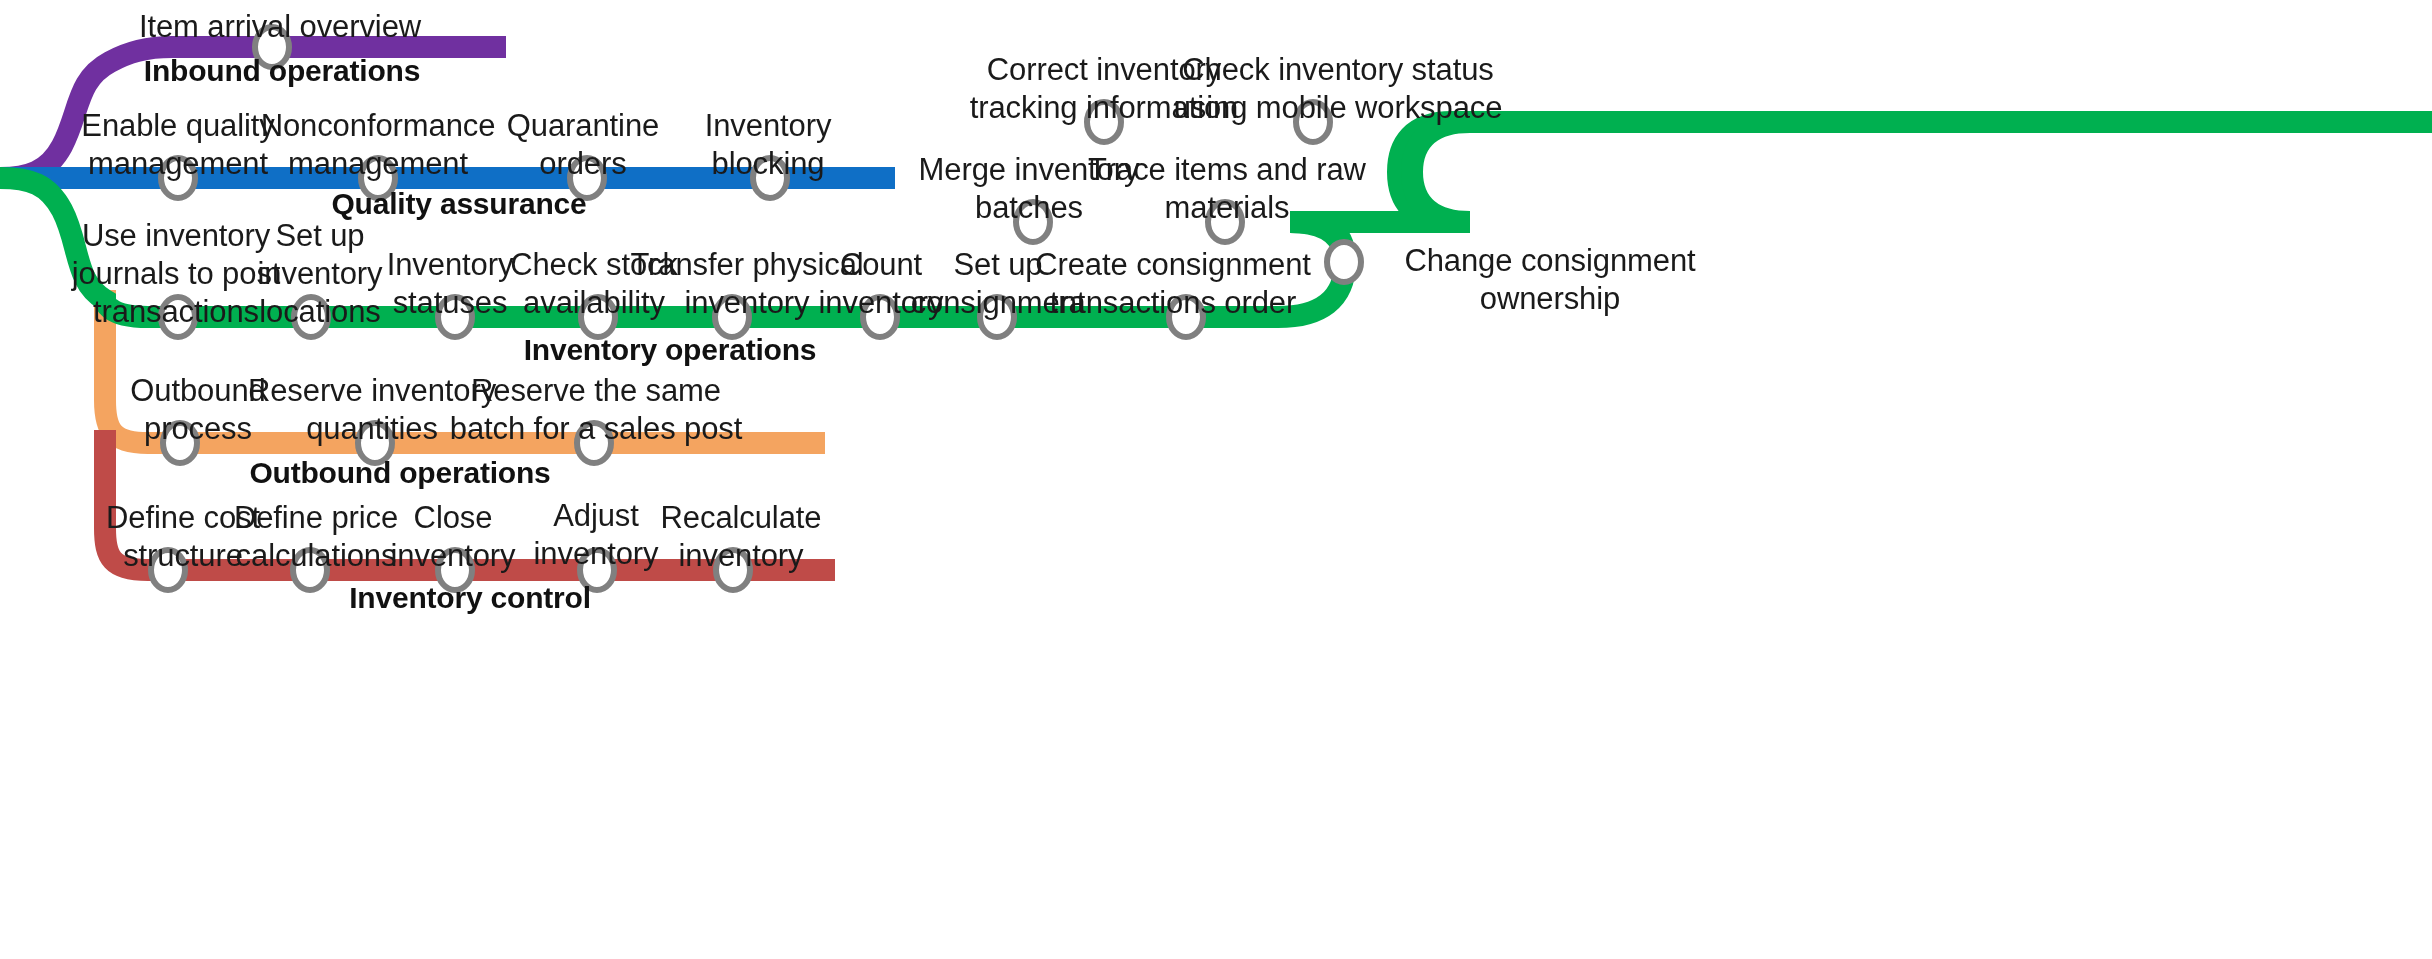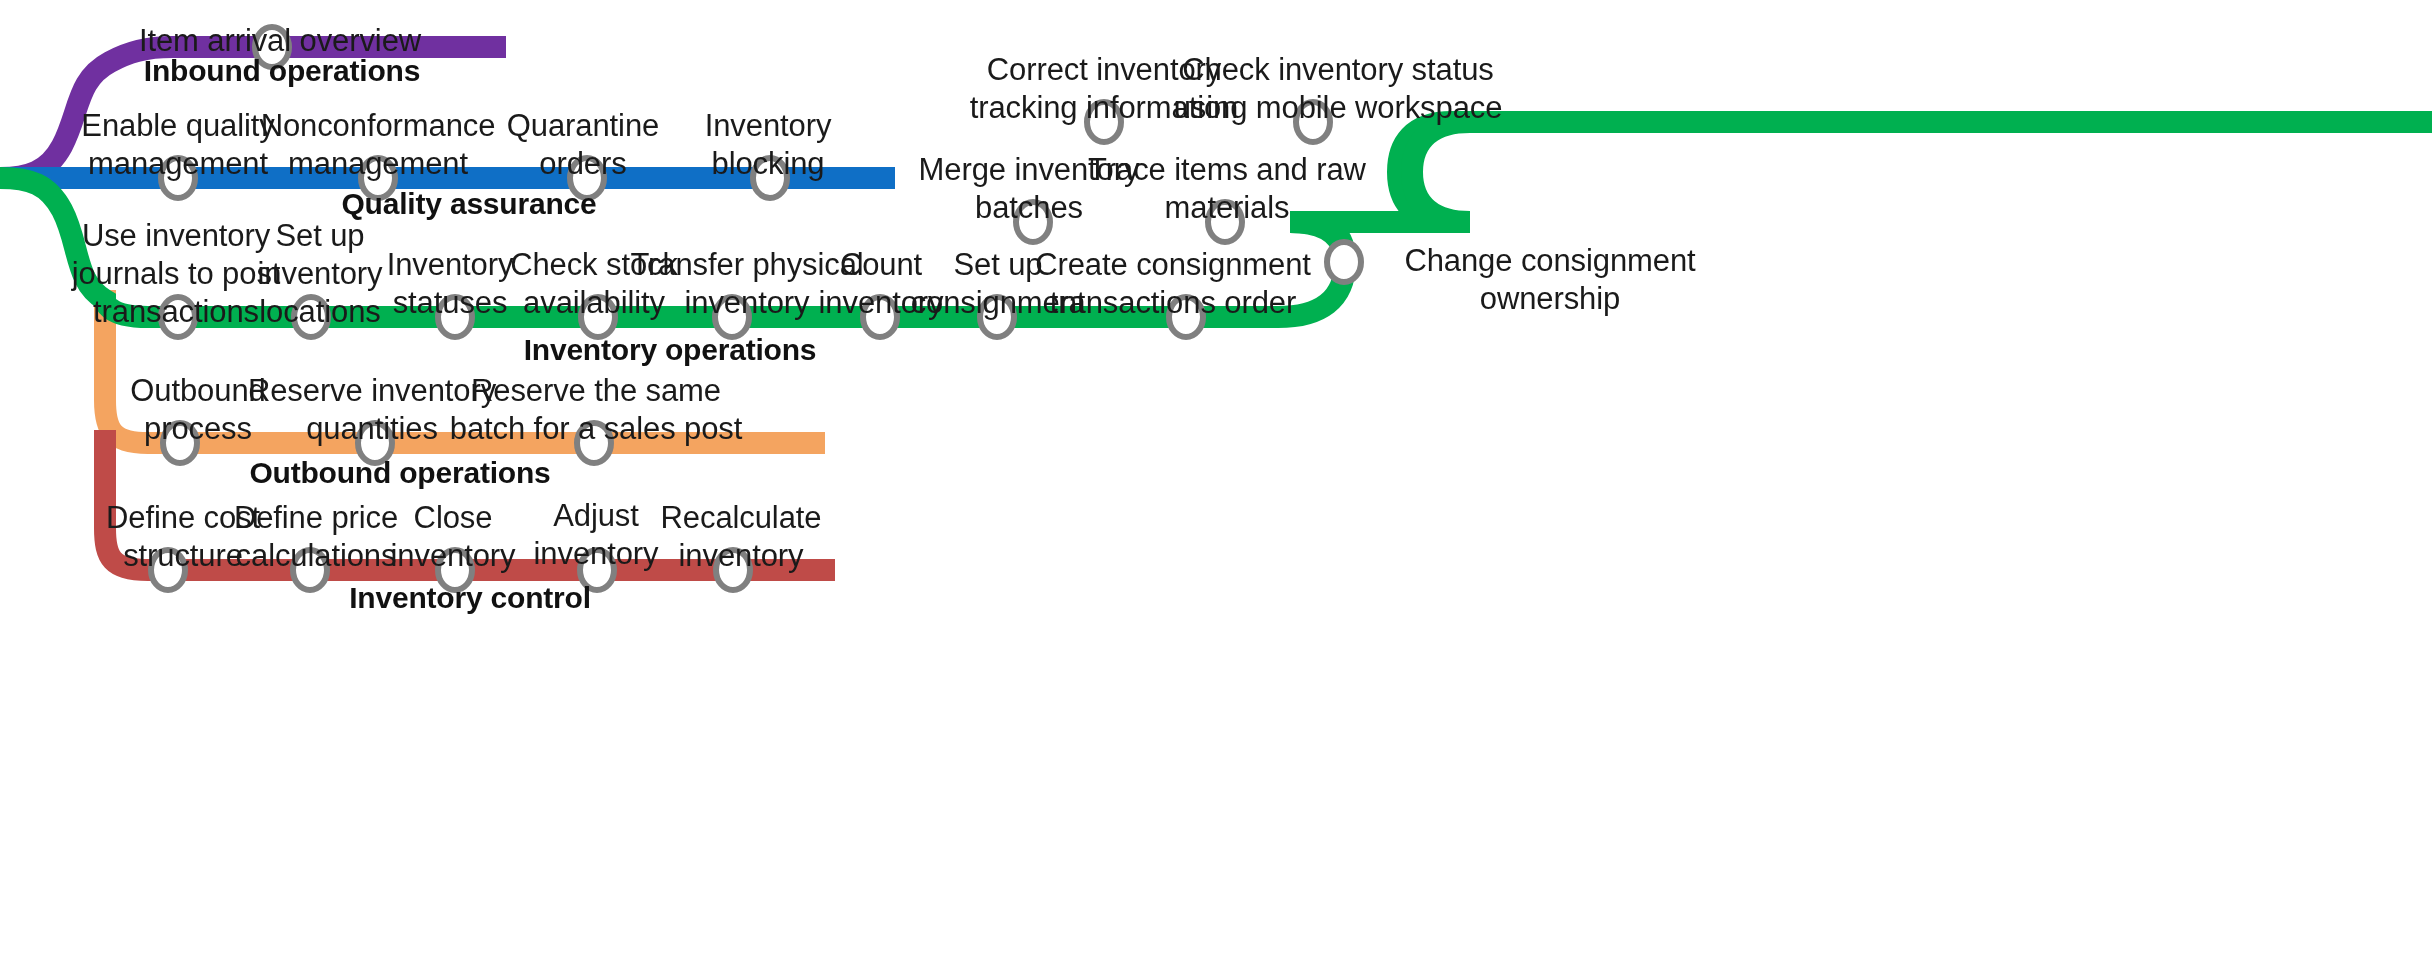--- a/index.html
+++ b/index.html
@@ -100,22 +100,22 @@
       <ellipse cx="594" cy="443" rx="17" ry="20" fill="#ffffff" stroke="#808080" stroke-width="6"></ellipse>
       <ellipse cx="168" cy="570" rx="17" ry="20" fill="#ffffff" stroke="#808080" stroke-width="6"></ellipse>
       <ellipse cx="310" cy="570" rx="17" ry="20" fill="#ffffff" stroke="#808080" stroke-width="6"></ellipse>
       <ellipse cx="455" cy="570" rx="17" ry="20" fill="#ffffff" stroke="#808080" stroke-width="6"></ellipse>
       <ellipse cx="597" cy="570" rx="17" ry="20" fill="#ffffff" stroke="#808080" stroke-width="6"></ellipse>
       <ellipse cx="733" cy="570" rx="17" ry="20" fill="#ffffff" stroke="#808080" stroke-width="6"></ellipse>
     </svg>
 
   <div id="labels-layer">
       <div class="line-title" style="left: 282px; top: 54px;">Inbound operations</div>
-      <div class="station-label anchor-center" style="left: 280px; top: 22px; text-align: right;">Item arrival overview</div>
-      <div class="line-title" style="left: 469px; top: 187px;">Quality assurance</div>
+      <div class="station-label anchor-center" style="left: 280px; top: 8px; text-align: right;">Item arrival overview</div>
+      <div class="line-title" style="left: 459px; top: 187px;">Quality assurance</div>
       <div class="station-label anchor-center" style="left: 178px; top: 107px;">Enable quality
 management</div>
       <div class="station-label anchor-center" style="left: 378px; top: 107px;">Nonconformance
 management</div>
       <div class="station-label anchor-center" style="left: 583px; top: 107px;">Quarantine
 orders</div>
       <div class="station-label anchor-center" style="left: 768px; top: 107px;">Inventory
 blocking</div>
       <div class="line-title" style="left: 670px; top: 333px;">Inventory operations</div>
       <div class="station-label anchor-center" style="left: 176px; top: 217px;">Use inventory

